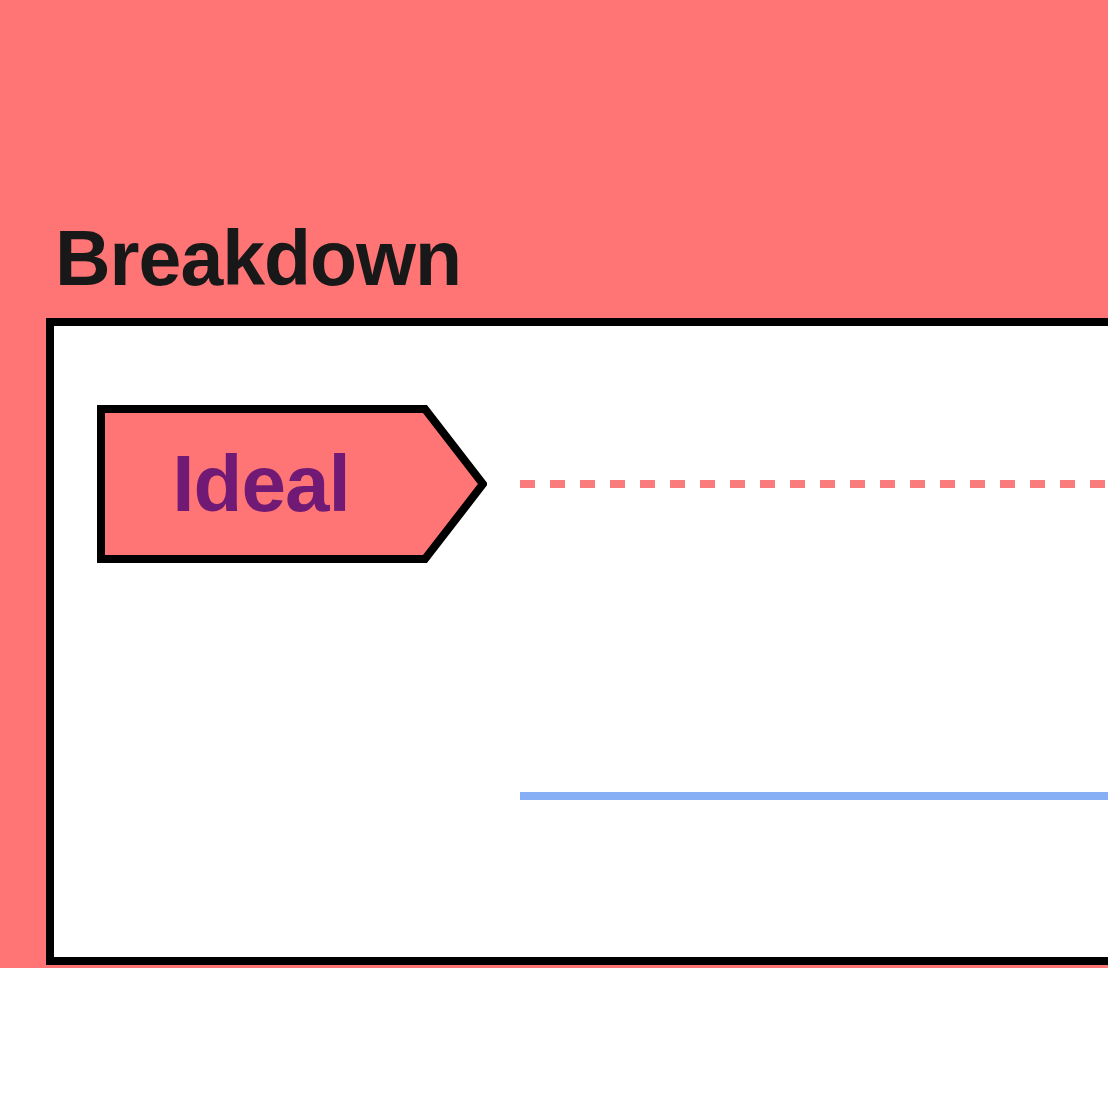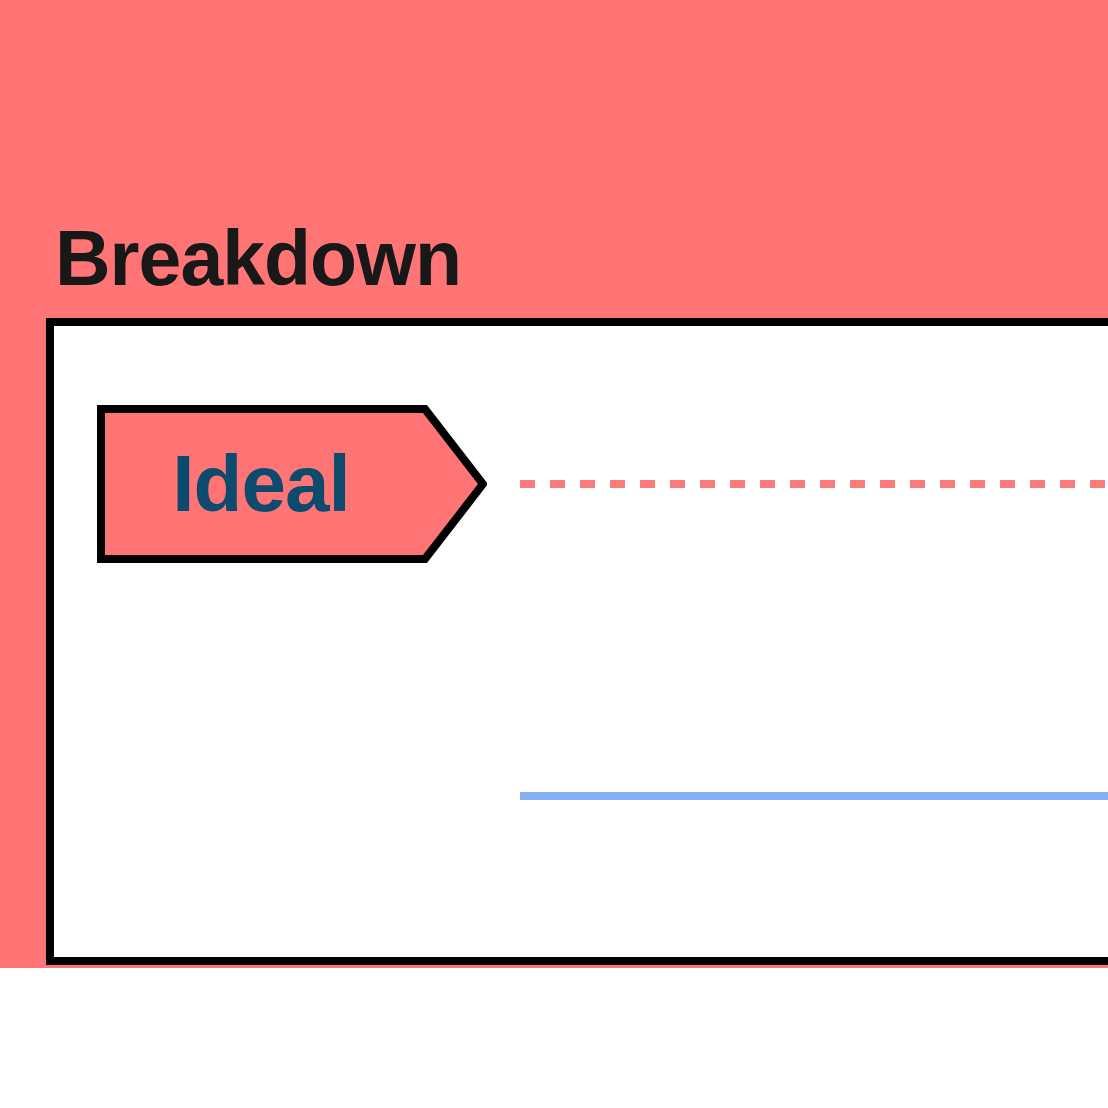--- a/index.html
+++ b/index.html
@@ -57,21 +57,21 @@
     left: 0;
     top: 0;
     width: 328px;
     height: 158px;
     display: flex;
     align-items: center;
     justify-content: center;
     font-size: 80px;
     font-weight: bold;
     letter-spacing: -1px;
-    color: #0c4a6e;
+    color: #701a75;
   }
   .line-sample {
     position: absolute;
     left: 520px;
     right: 0;
     height: 8px;
   }
   .line-dashed {
     top: 480px;
     background: repeating-linear-gradient(90deg, #FA7B7B 0 15px, transparent 15px 30px);

